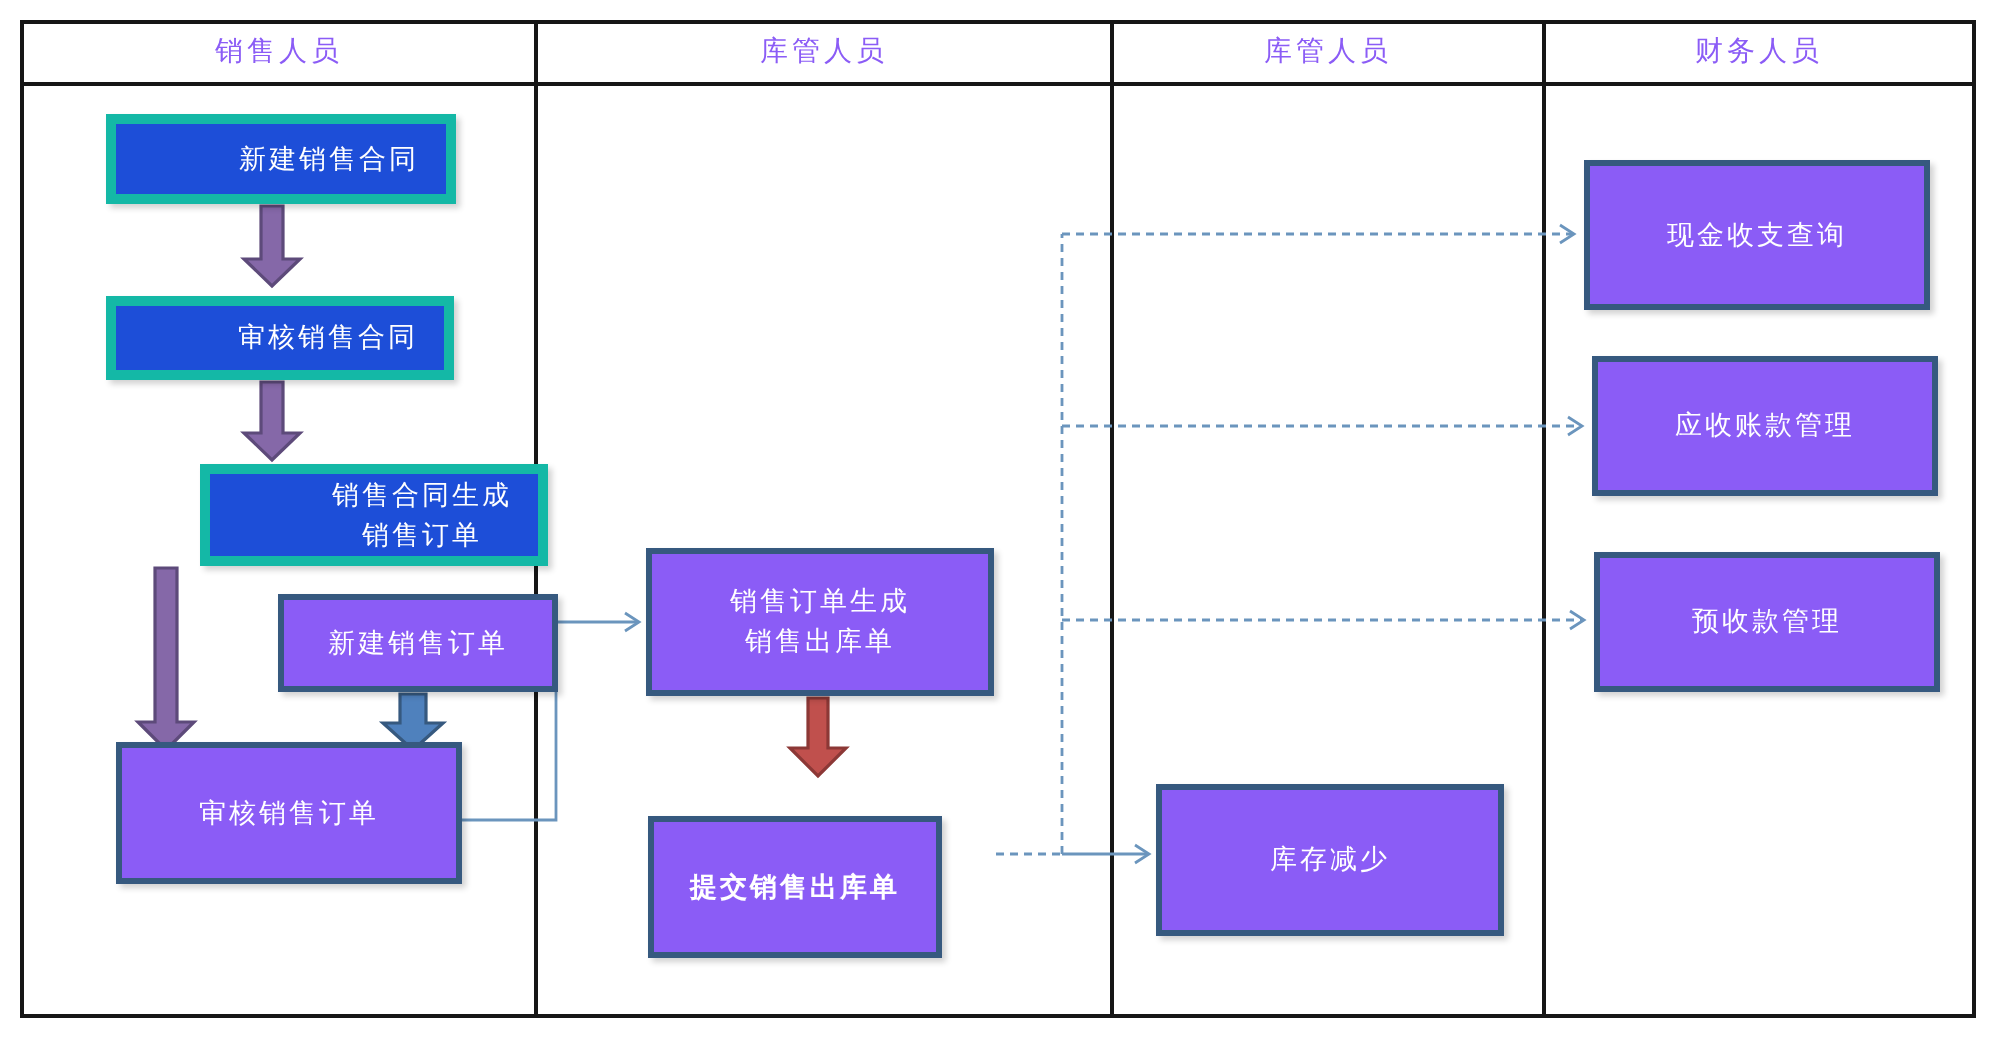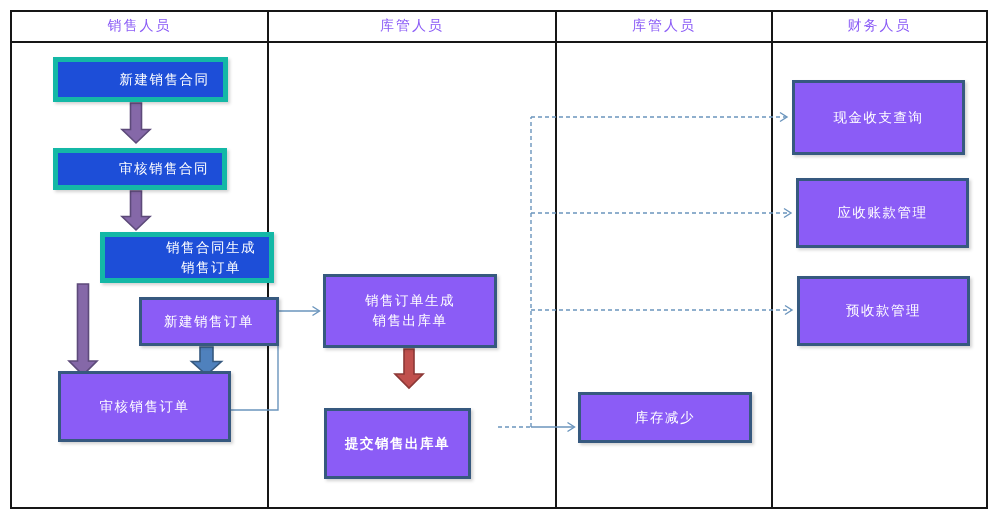--- a/index.html
+++ b/index.html
@@ -80,19 +80,19 @@
   <div class="node purple" style="left:53px;top:148px;width:174px;height:42px;">审核销售合同</div>
   <div class="node purple" style="left:52px;top:232px;width:174px;height:51px;margin-left:48px;">销售合同生成
 销售订单</div>
   <div class="node blue" style="left:123px;top:297px;width:140px;height:49px;margin-left:16px;">新建销售订单</div>
   <div class="node blue" style="left:58px;top:371px;width:173px;height:71px;">审核销售订单</div>
 
   <div class="node blue" style="left:323px;top:274px;width:174px;height:74px;">销售订单生成
 销售出库单</div>
   <div class="node blue" style="left:324px;top:408px;width:147px;height:71px;font-weight:bold;">提交销售出库单</div>
 
-  <div class="node blue" style="left:578px;top:392px;width:174px;height:51px;">库存减少</div>
+  <div class="node blue" style="left:578px;top:392px;width:174px;height:76px;">库存减少</div>
 
   <div class="node blue" style="left:792px;top:80px;width:173px;height:75px;">现金收支查询</div>
   <div class="node blue" style="left:796px;top:178px;width:173px;height:70px;">应收账款管理</div>
   <div class="node blue" style="left:797px;top:276px;width:173px;height:70px;">预收款管理</div>
 
 </div>
 
 </body></html>

